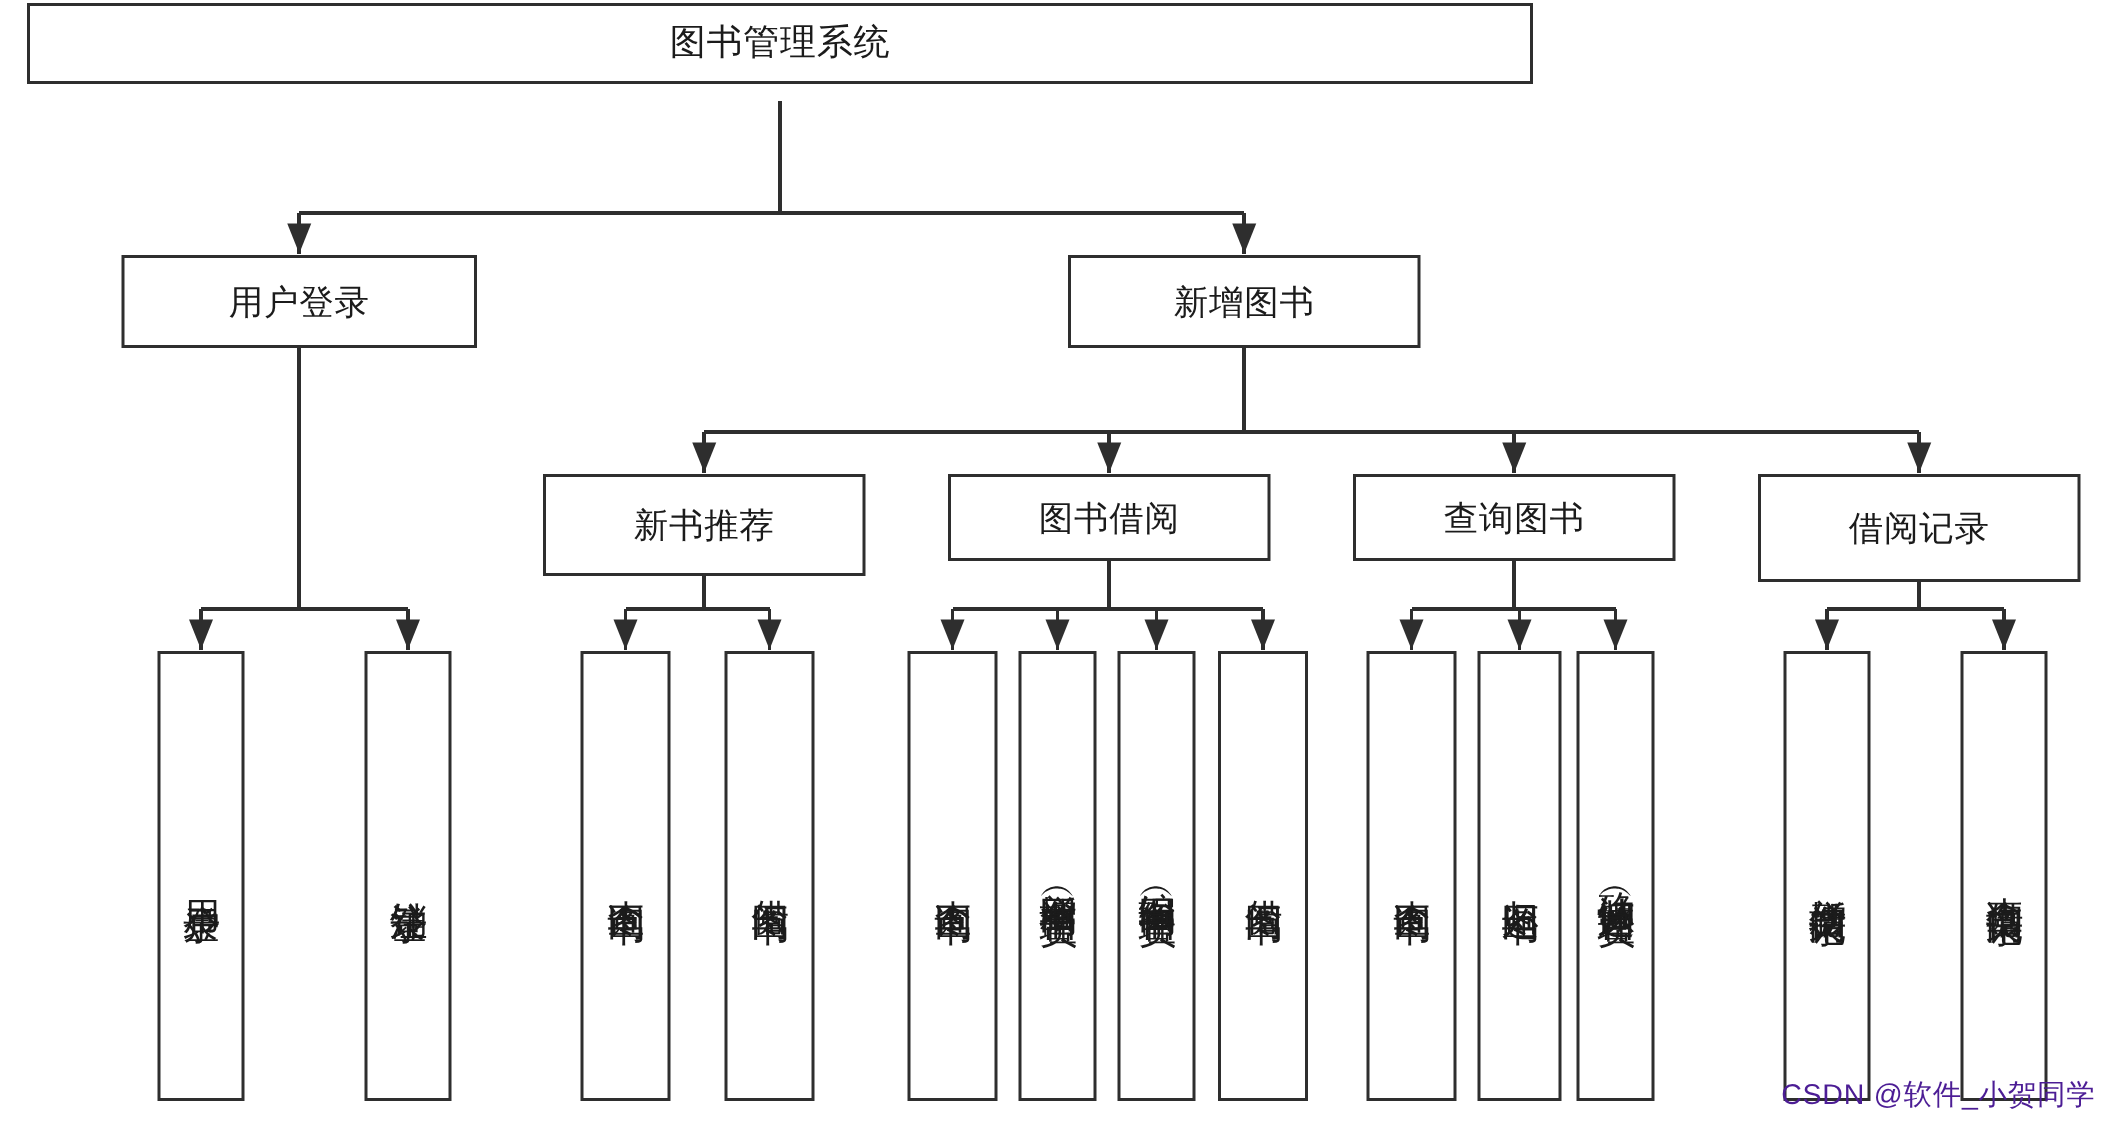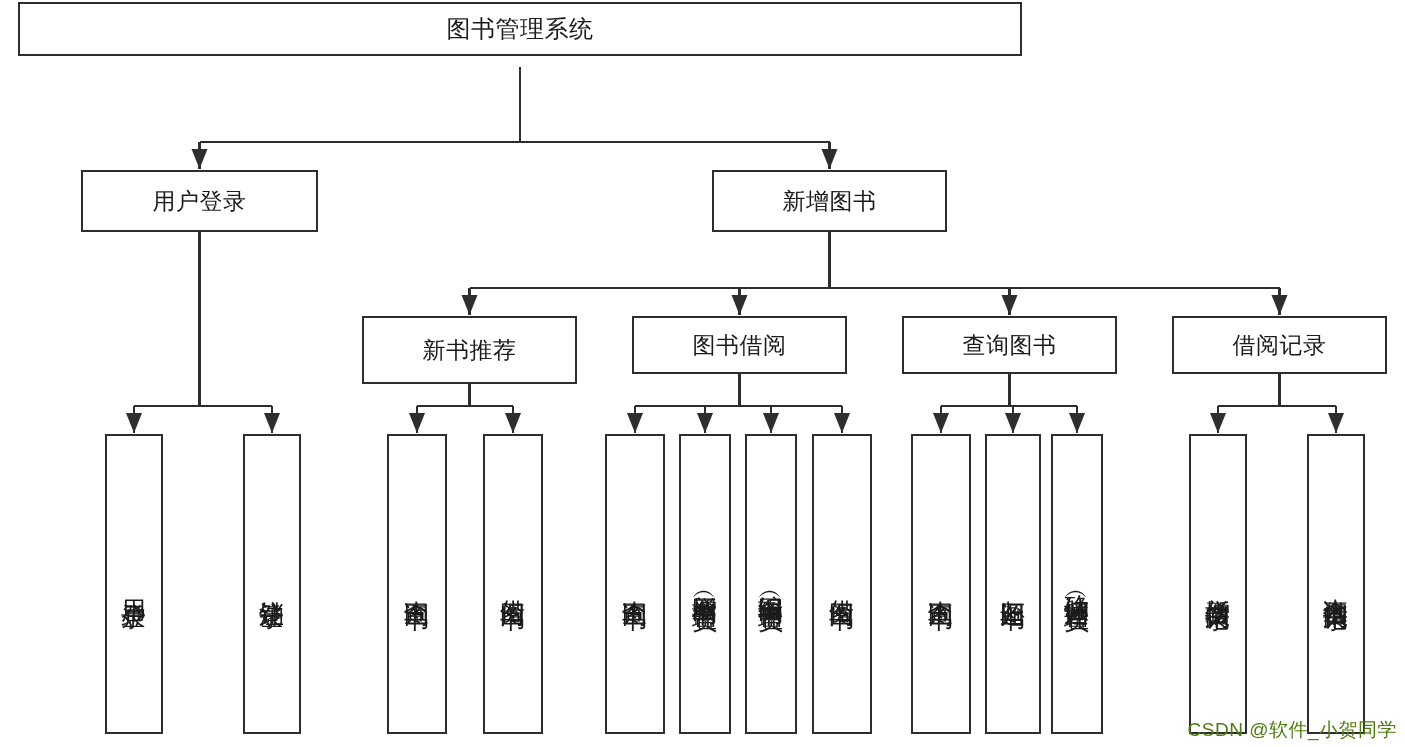--- a/index.html
+++ b/index.html
@@ -59,21 +59,21 @@
     line-height: 1.12;
     letter-spacing: 2px;
     white-space: normal;
     max-height: 278px;
   }
   .watermark {
     position: absolute;
     right: 8px;
     bottom: 4px;
     font-size: 19px;
-    color: #4d7c0f;
+    color: #4c1d95;
     letter-spacing: 0.5px;
     white-space: nowrap;
     user-select: none;
   }
 </style>
 </head>
 <body>
 
 <div id="canvas">
   <svg id="edges" viewBox="0 0 1405 747">
@@ -156,21 +156,21 @@
       </div>
       <div class="node horiz" style="left: 362px; top: 316px; width: 215px; height: 68px;">
         <span class="node-label">新书推荐</span>
       </div>
       <div class="node horiz" style="left: 632px; top: 316px; width: 215px; height: 58px;">
         <span class="node-label">图书借阅</span>
       </div>
       <div class="node horiz" style="left: 902px; top: 316px; width: 215px; height: 58px;">
         <span class="node-label">查询图书</span>
       </div>
-      <div class="node horiz" style="left: 1172px; top: 316px; width: 215px; height: 58px;">
+      <div class="node horiz" style="left: 1172px; top: 316px; width: 215px; height: 72px;">
         <span class="node-label">借阅记录</span>
       </div>
       <div class="node vert" style="left: 105px; top: 434px; width: 58px; height: 300px;">
         <span class="node-label">用户登录</span>
       </div>
       <div class="node vert" style="left: 243px; top: 434px; width: 58px; height: 300px;">
         <span class="node-label">注销登录</span>
       </div>
       <div class="node vert" style="left: 387px; top: 434px; width: 60px; height: 300px;">
         <span class="node-label">查询图书</span>

